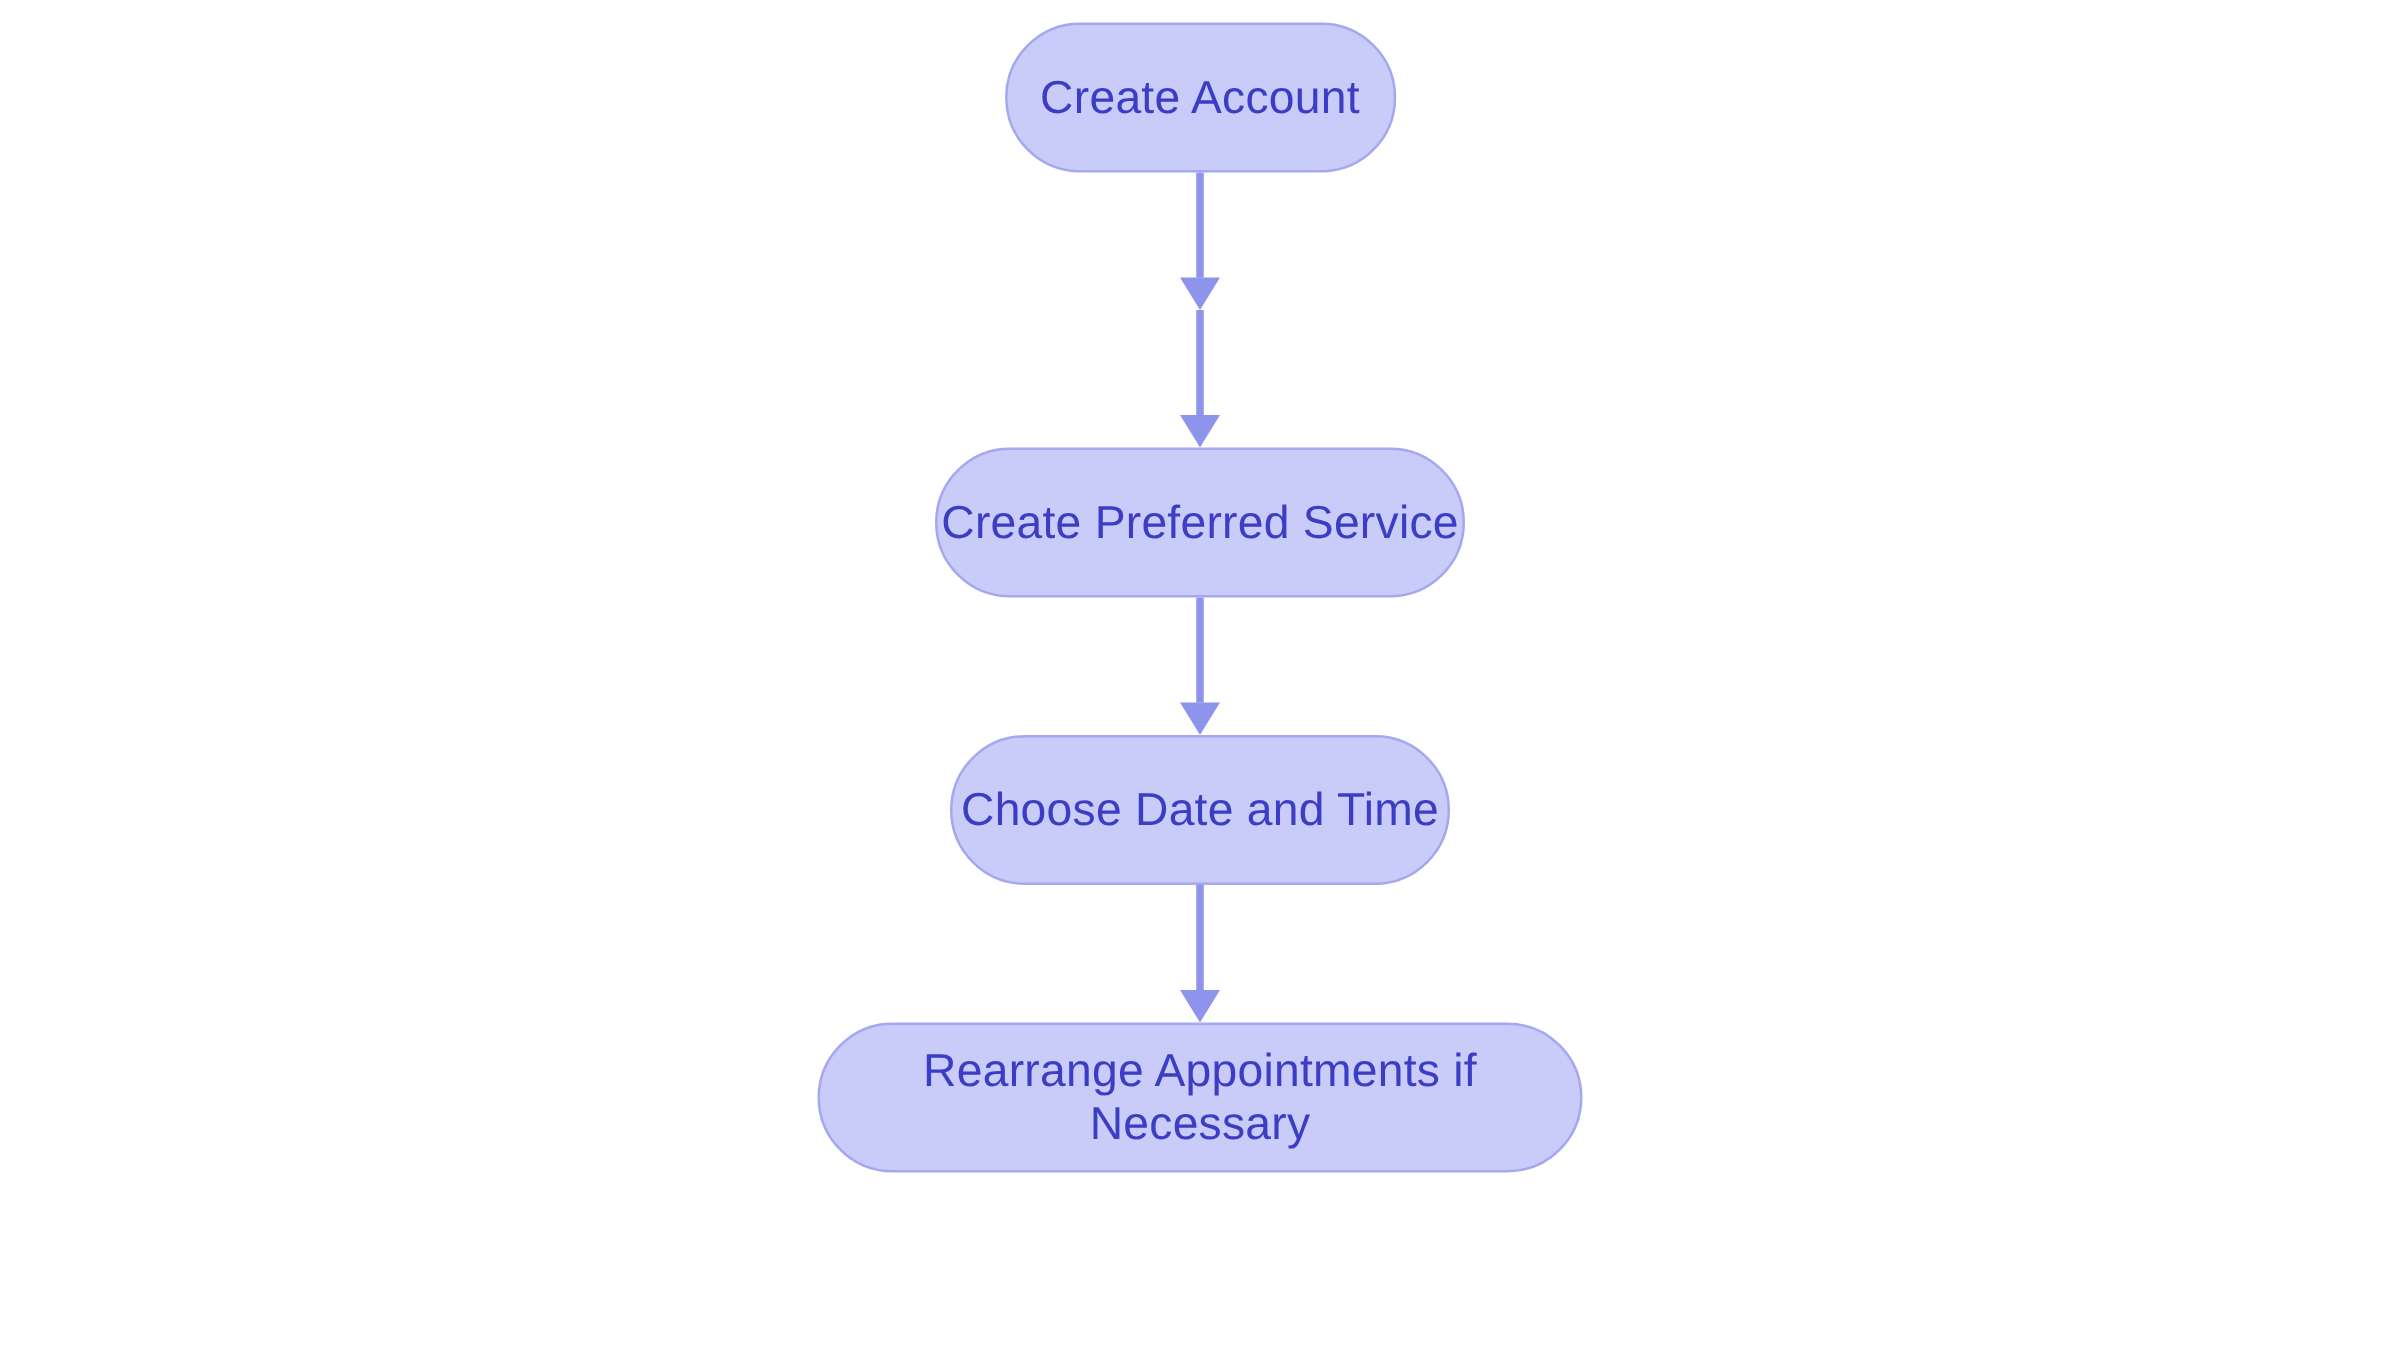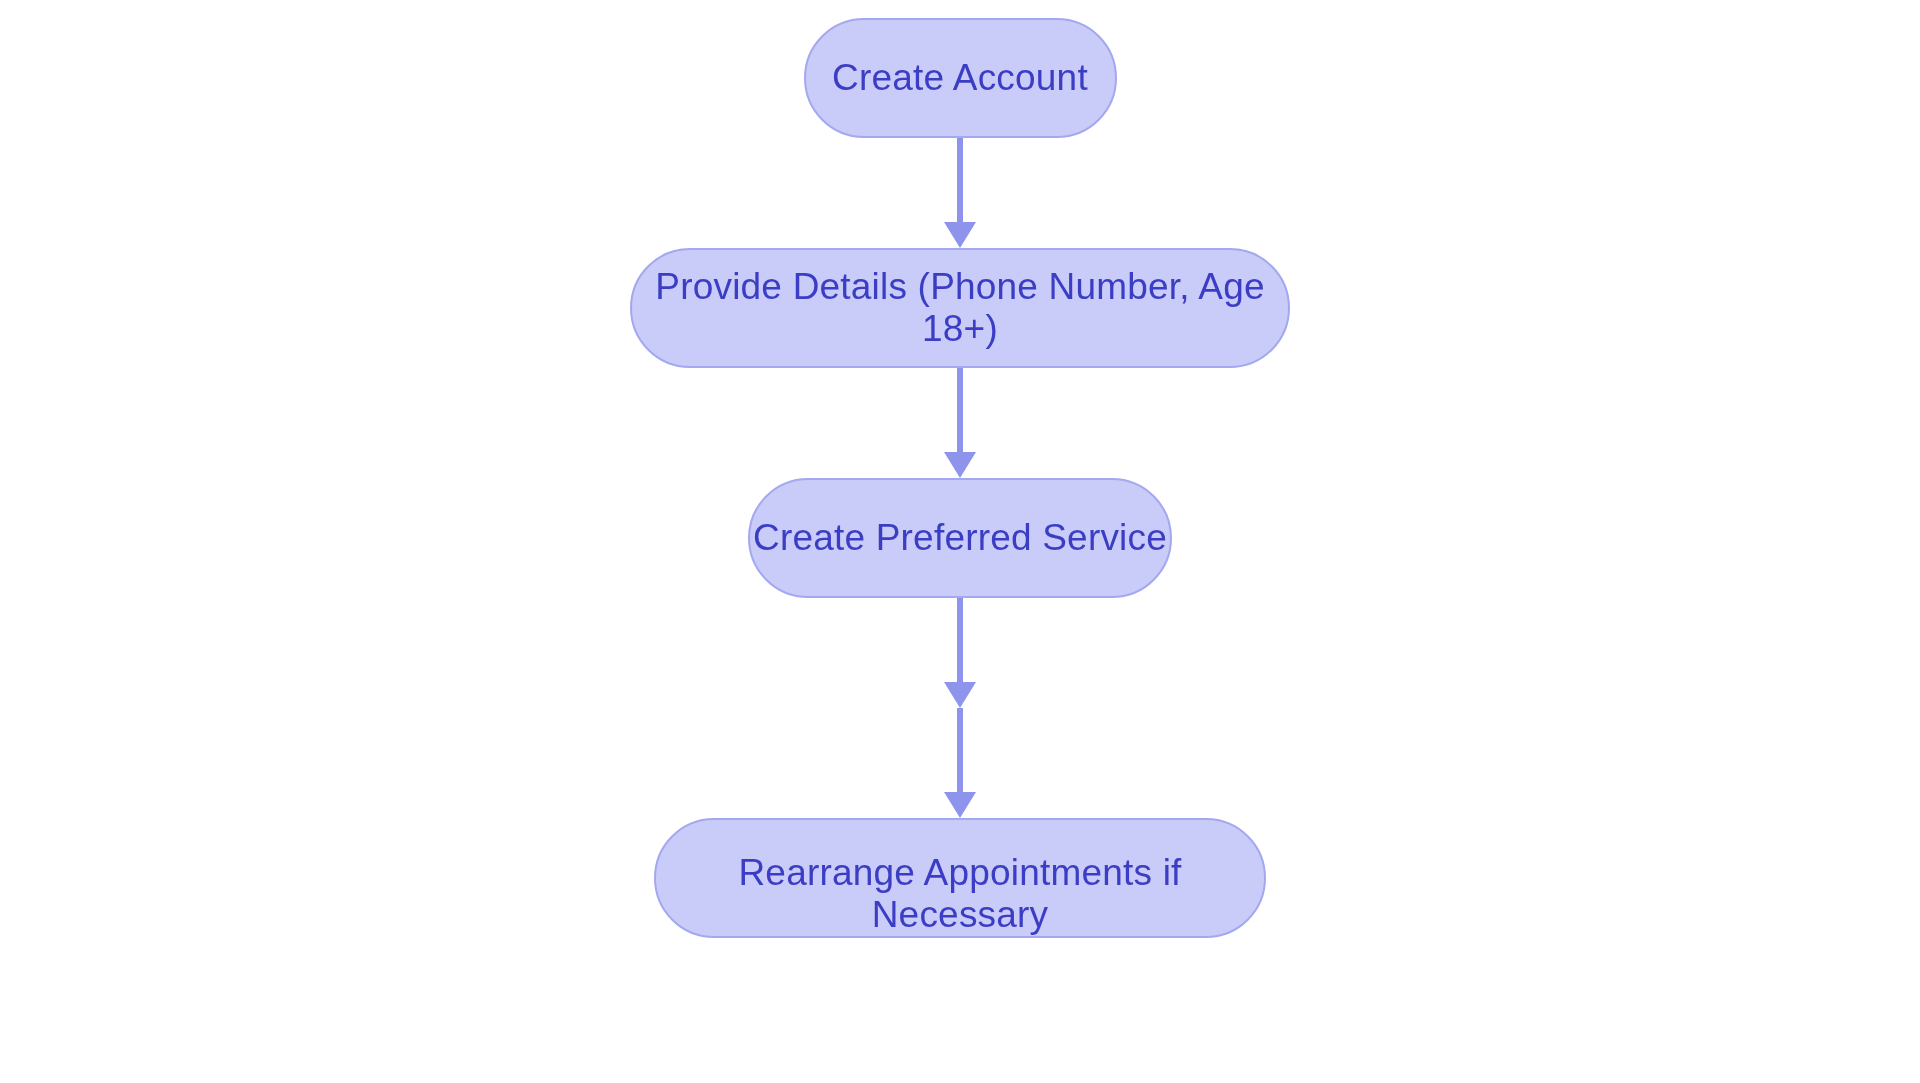--- a/index.html
+++ b/index.html
@@ -35,21 +35,21 @@
     display: flex;
     align-items: center;
     justify-content: center;
     text-align: center;
     flex: 0 0 auto;
   }
   .n1 { width: 313px; }
   .n2 { width: 660px; }
   .n3 { width: 424px; }
   .n4 { width: 400px; }
-  .n5 { width: 612px; align-items: flex-end; }
+  .n5 { width: 612px; }
   .edge {
     height: 110px;
     flex: 0 0 auto;
     display: flex;
     flex-direction: column;
     align-items: center;
   }
   .edge-stem {
     width: 6px;
     flex: 1 1 auto;
@@ -70,38 +70,38 @@
 
   <div class="node n1">
     <span>Create Account</span>
   </div>
 
   <div class="edge">
     <div class="edge-stem"></div>
     <div class="edge-head"></div>
   </div>
 
-  <div class="node n2">
-    <span>Provide Details (Phone Number, Age 18+)</span>
-  </div>
 
   <div class="edge">
     <div class="edge-stem"></div>
     <div class="edge-head"></div>
   </div>
 
   <div class="node n3">
     <span>Create Preferred Service</span>
   </div>
 
   <div class="edge">
     <div class="edge-stem"></div>
     <div class="edge-head"></div>
   </div>
 
+  <div class="node n4">
+    <span>Choose Date and Time</span>
+  </div>
 
   <div class="edge">
     <div class="edge-stem"></div>
     <div class="edge-head"></div>
   </div>
 
   <div class="node n5">
     <span>Rearrange Appointments if Necessary</span>
   </div>
 

